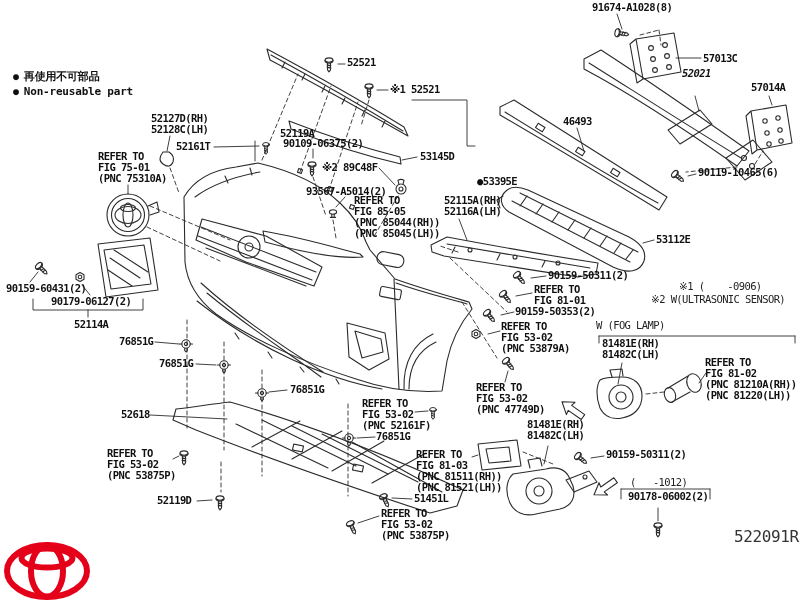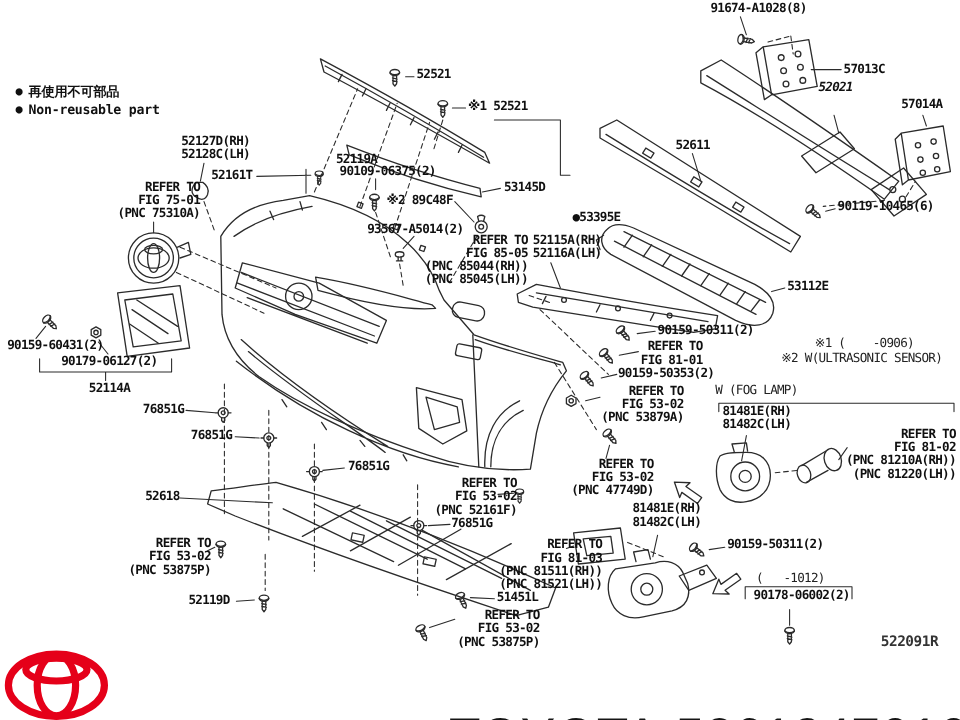--- a/index.html
+++ b/index.html
@@ -1,29 +1,29 @@
 <!DOCTYPE html>
 <html><head>
 <meta charset="utf-8">
 <style>
   html,body{margin:0;padding:0;}
   body{width:800px;height:600px;position:relative;background:#ffffff;overflow:hidden;
        font-family:"DejaVu Sans Mono","DejaVu Sans",monospace;}
   #art{position:absolute;left:0;top:0;pointer-events:none;}
   .lbl{position:absolute;font-size:10.5px;line-height:11px;font-weight:bold;
-       letter-spacing:-0.6px;color:#101010;white-space:pre;text-align:right;}
+       letter-spacing:-0.6px;color:#101010;white-space:pre;}
   .lbl.light{font-weight:normal;color:#222;}
   .legend{position:absolute;left:13px;top:69px;font-size:11px;font-weight:bold;
           letter-spacing:-0.2px;color:#101010;}
   .legend .row{display:flex;align-items:center;height:15px;}
   .legend .dot{font-size:10px;margin-right:5px;}
   .brand{position:absolute;left:350px;top:541px;font-family:"Liberation Sans",sans-serif;
          font-size:43px;font-weight:400;color:#151515;letter-spacing:0.5px;white-space:pre;}
   .brand .num{margin-left:13px;}
-  .code{position:absolute;left:734px;top:527px;font-size:12px;font-weight:bold;
+  .code{position:absolute;left:734px;top:527px;font-size:16px;font-weight:normal;
         letter-spacing:-0.4px;color:#333;}
 </style>
 </head>
 <body>
 
 <svg id="art" width="800" height="600" viewBox="0 0 800 600" fill="none" stroke="#2b2b2b" stroke-width="1.1" stroke-linecap="round" stroke-linejoin="round">
   <defs>
     <g id="scr">
       <ellipse cx="0" cy="-1.5" rx="4" ry="2.6"></ellipse>
       <path d="M-4,-1.2 Q0,1.8 4,-1.2 M-1.5,0.9 L-1.5,7.8 M1.5,0.9 L1.5,7.8 M-1.9,2.9 L1.9,3.9 M-1.9,5.1 L1.9,6.1 M-1.5,7.8 L0,9.8 L1.5,7.8"></path>
@@ -250,21 +250,21 @@
     <span class="dot">●</span>
     <span>Non-reusable part</span>
   </div>
 </div>
 
 <div id="labels">
     <div class="lbl" style="left: 592px; top: 2px;"><div>91674-A1028(8)</div></div>
     <div class="lbl" style="left: 703px; top: 53px;"><div>57013C</div></div>
     <div class="lbl" style="left: 682px; top: 68px; font-style: italic;"><div>52021</div></div>
     <div class="lbl" style="left: 751px; top: 82px;"><div>57014A</div></div>
-    <div class="lbl" style="left: 563px; top: 116px;"><div>52611</div></div>
+    <div class="lbl" style="left: 563px; top: 116px;"><div>46493</div></div>
     <div class="lbl" style="left: 347px; top: 57px;"><div>52521</div></div>
     <div class="lbl" style="left: 390px; top: 84px;"><div>※1 52521</div></div>
     <div class="lbl" style="left: 151px; top: 113px;"><div>52127D(RH)</div><div>52128C(LH)</div></div>
     <div class="lbl" style="left: 236px; top: 128px; margin-left: 44px;"><div>52119A</div></div>
     <div class="lbl" style="left: 176px; top: 141px;"><div>52161T</div></div>
     <div class="lbl" style="left: 283px; top: 138px;"><div>90109-06375(2)</div></div>
     <div class="lbl" style="left: 477px; top: 140px; margin-top: 36px;"><div>●53395E</div></div>
     <div class="lbl" style="left: 420px; top: 151px;"><div>53145D</div></div>
     <div class="lbl" style="left: 322px; top: 162px;"><div>※2 89C48F</div></div>
     <div class="lbl" style="left: 306px; top: 186px;"><div>93567-A5014(2)</div></div>

